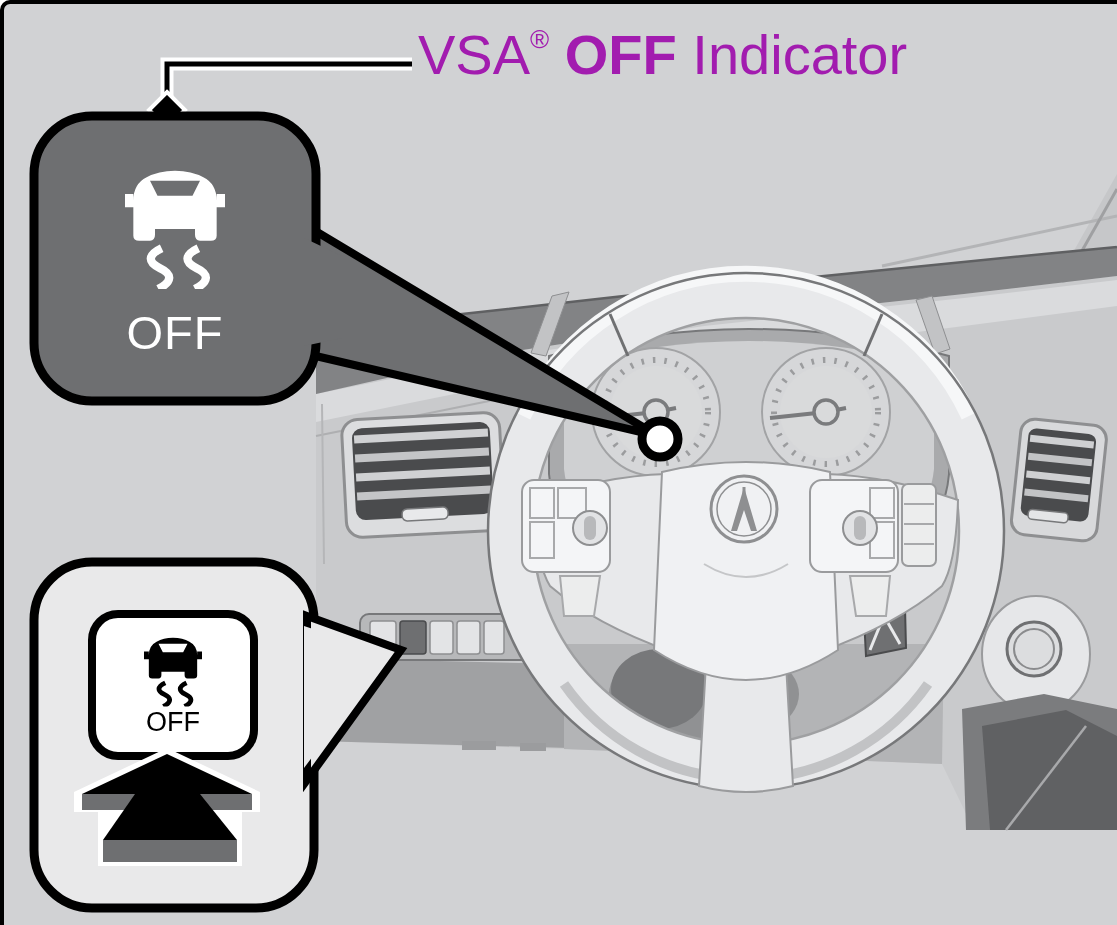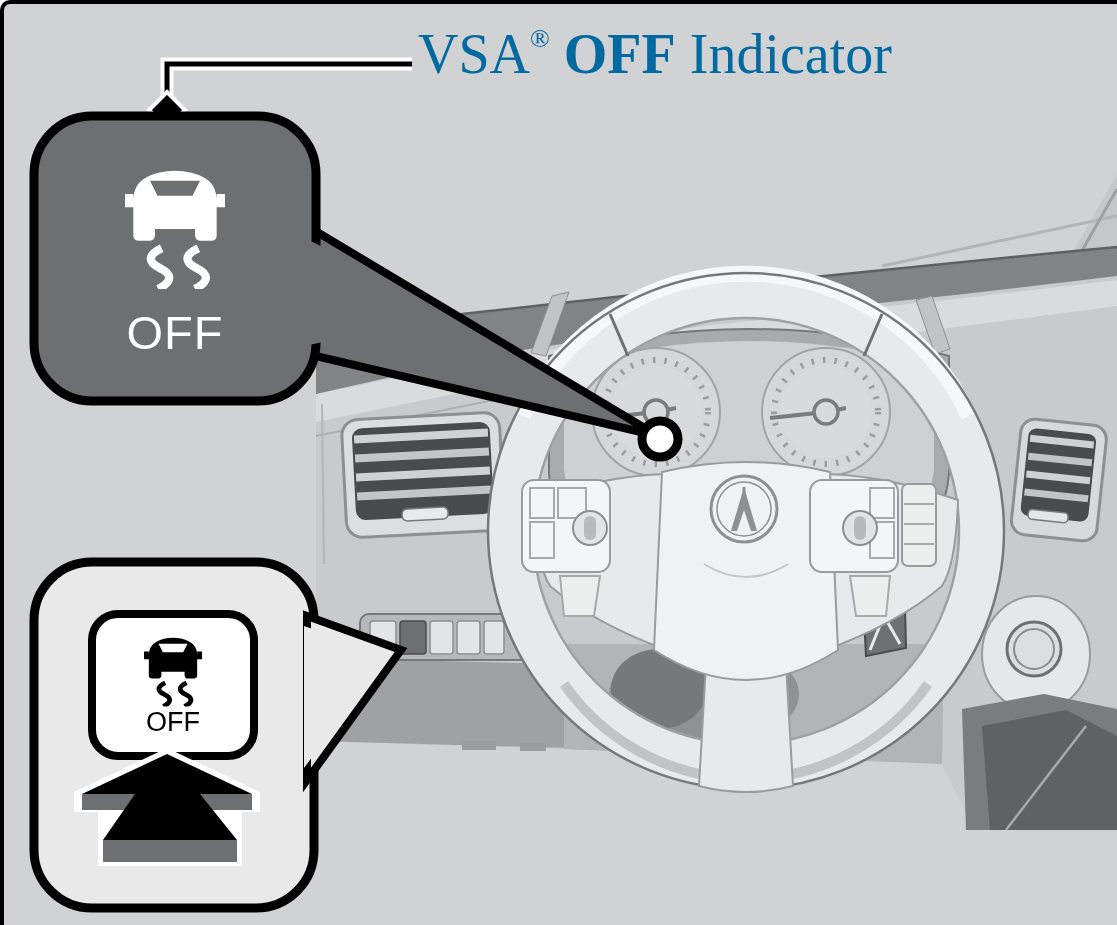--- a/index.html
+++ b/index.html
@@ -10,21 +10,21 @@
     border-top:4px solid #000;
     border-left:4px solid #000;
     border-radius:10px 0 0 0;
     box-sizing:border-box;
     overflow:hidden;
     font-family:"Liberation Sans", sans-serif;
   }
   .scene{position:absolute;left:0;top:0;width:1113px;height:921px;}
   .title{
     position:absolute;left:414px;top:18px;
-    font-size:56px;color:#0369a1;letter-spacing:0px;white-space:nowrap;font-family:Liberation Serif, serif;
+    font-size:56px;color:#a21caf;letter-spacing:0px;white-space:nowrap;
   }
   .title .reg{font-size:26px;vertical-align:26px;}
   .title .bold{font-weight:700;}
   .svgtext{font-family:"Liberation Sans", sans-serif;}
   .off-big{font-size:47px;letter-spacing:1px;}
   .off-small{font-size:27px;letter-spacing:0px;}
 </style>
 </head>
 <body>
 

